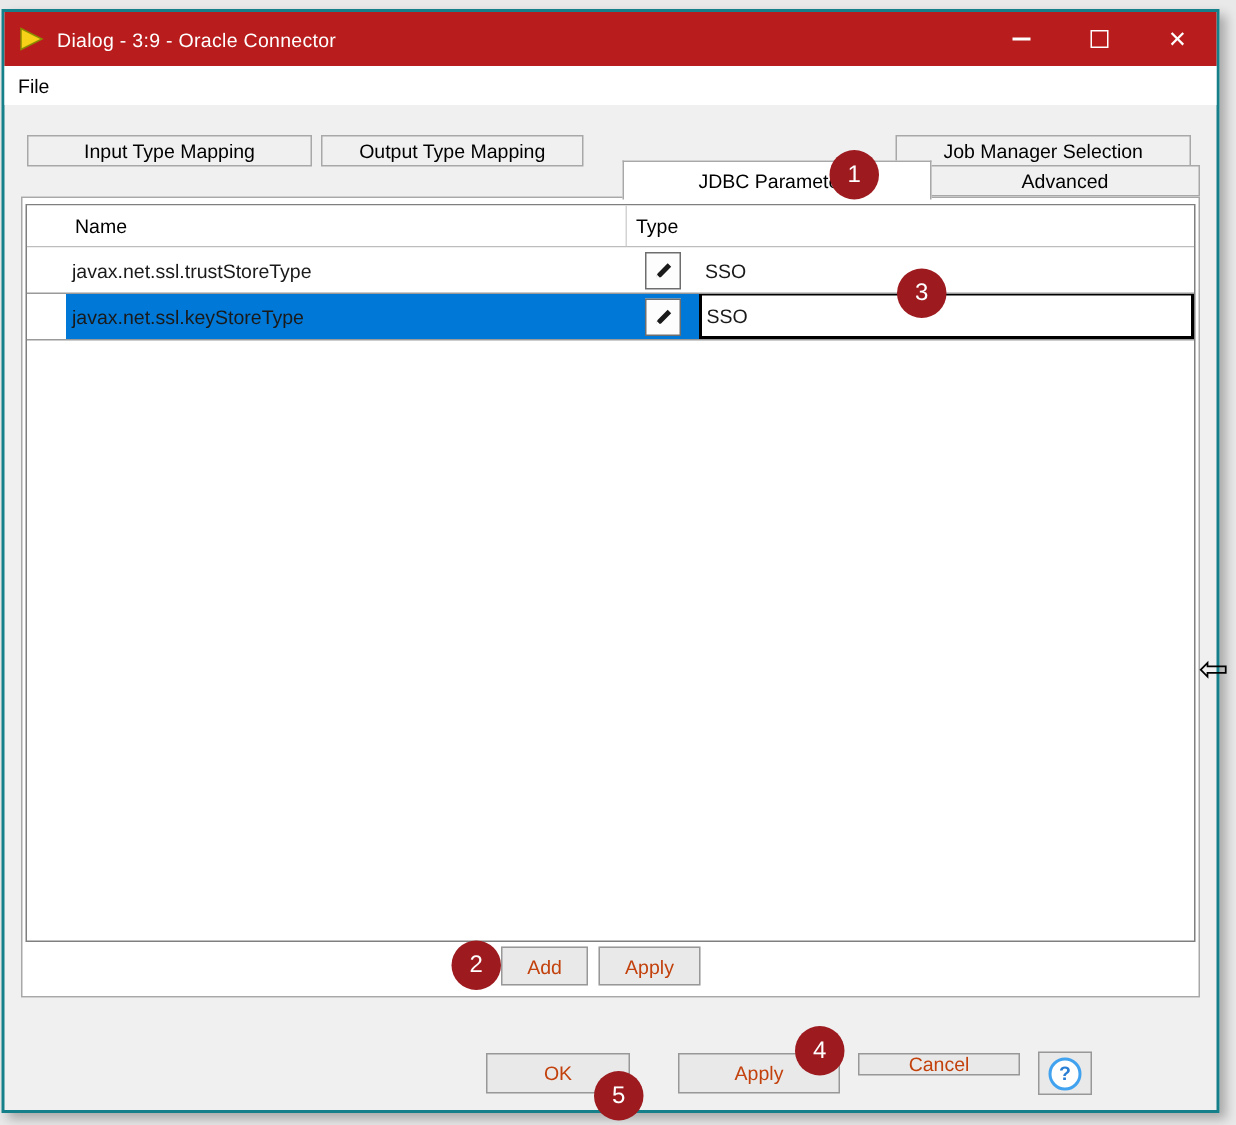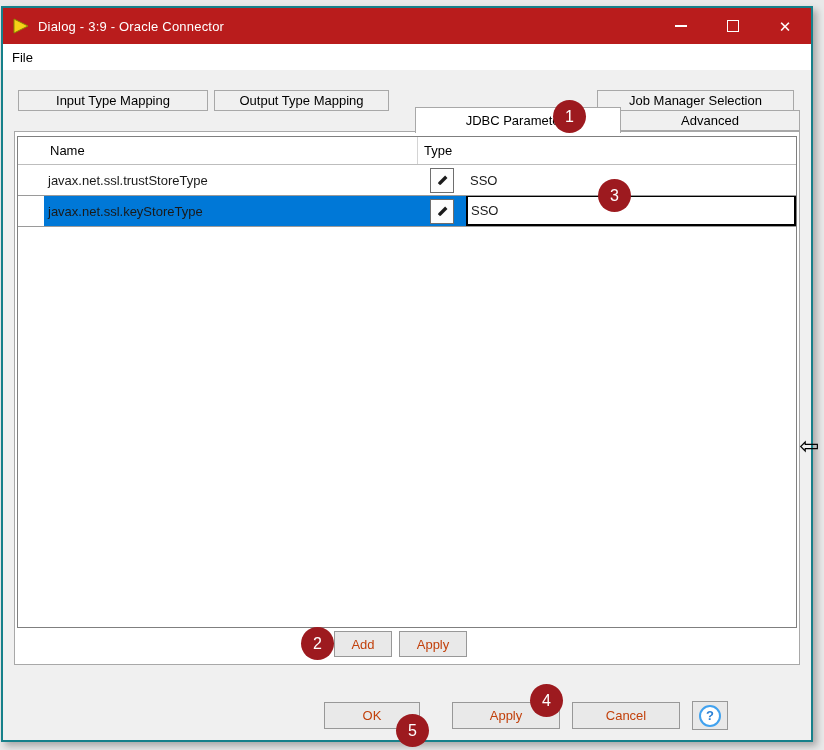--- a/index.html
+++ b/index.html
@@ -176,21 +176,21 @@
         </div>
       </div>
     </div>
 
     <div class="btn" style="left:319px; top:499px; width:58px; height:26px; position:absolute;">Add</div>
     <div class="btn" style="left:384px; top:499px; width:68px; height:26px; position:absolute;">Apply</div>
   </div>
 
   <div class="btn" style="left:321px; top:694px; width:96px; height:27px;">OK</div>
   <div class="btn" style="left:449px; top:694px; width:108px; height:27px;">Apply</div>
-  <div class="btn" style="left:569px; top:694px; width:108px; height:27px;">Cancel</div>
+  <div class="btn" style="left:569px; top:694px; width:108px; height:15px;">Cancel</div>
   <div class="help-btn" style="left:689px; top:693px; width:36px; height:29px;">
     <span class="help-circle">?</span>
   </div>
 
   <div class="badge" style="left:550px; top:92px;">1</div>
   <div class="badge" style="left:298px; top:619px;">2</div>
   <div class="badge" style="left:595px; top:171px;">3</div>
   <div class="badge" style="left:527px; top:676px;">4</div>
   <div class="badge" style="left:393px; top:706px;">5</div>
 

